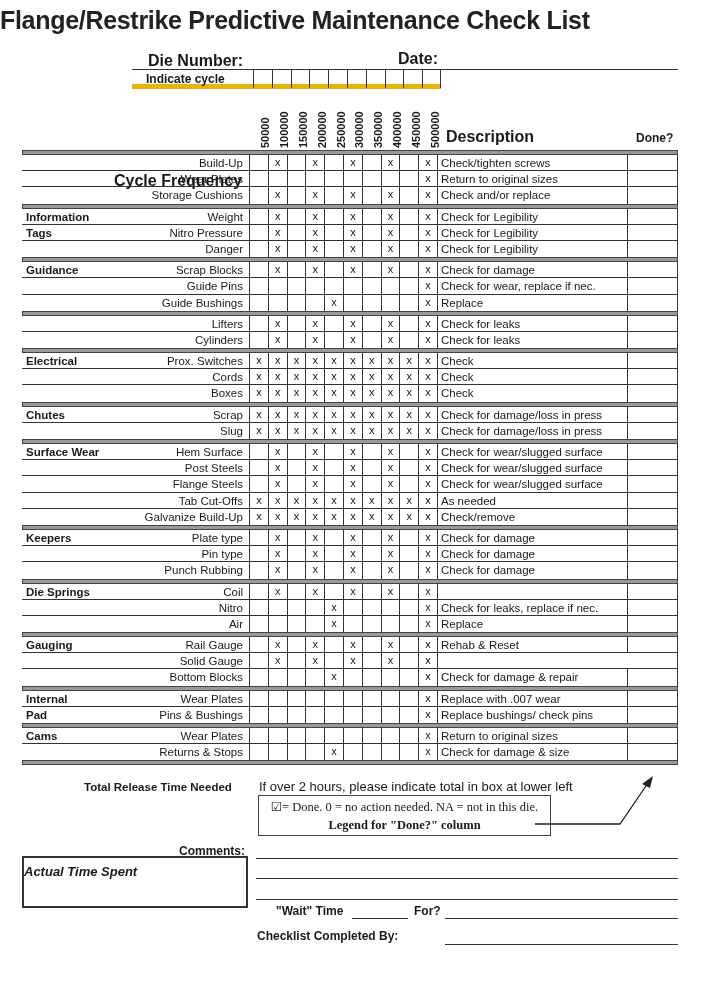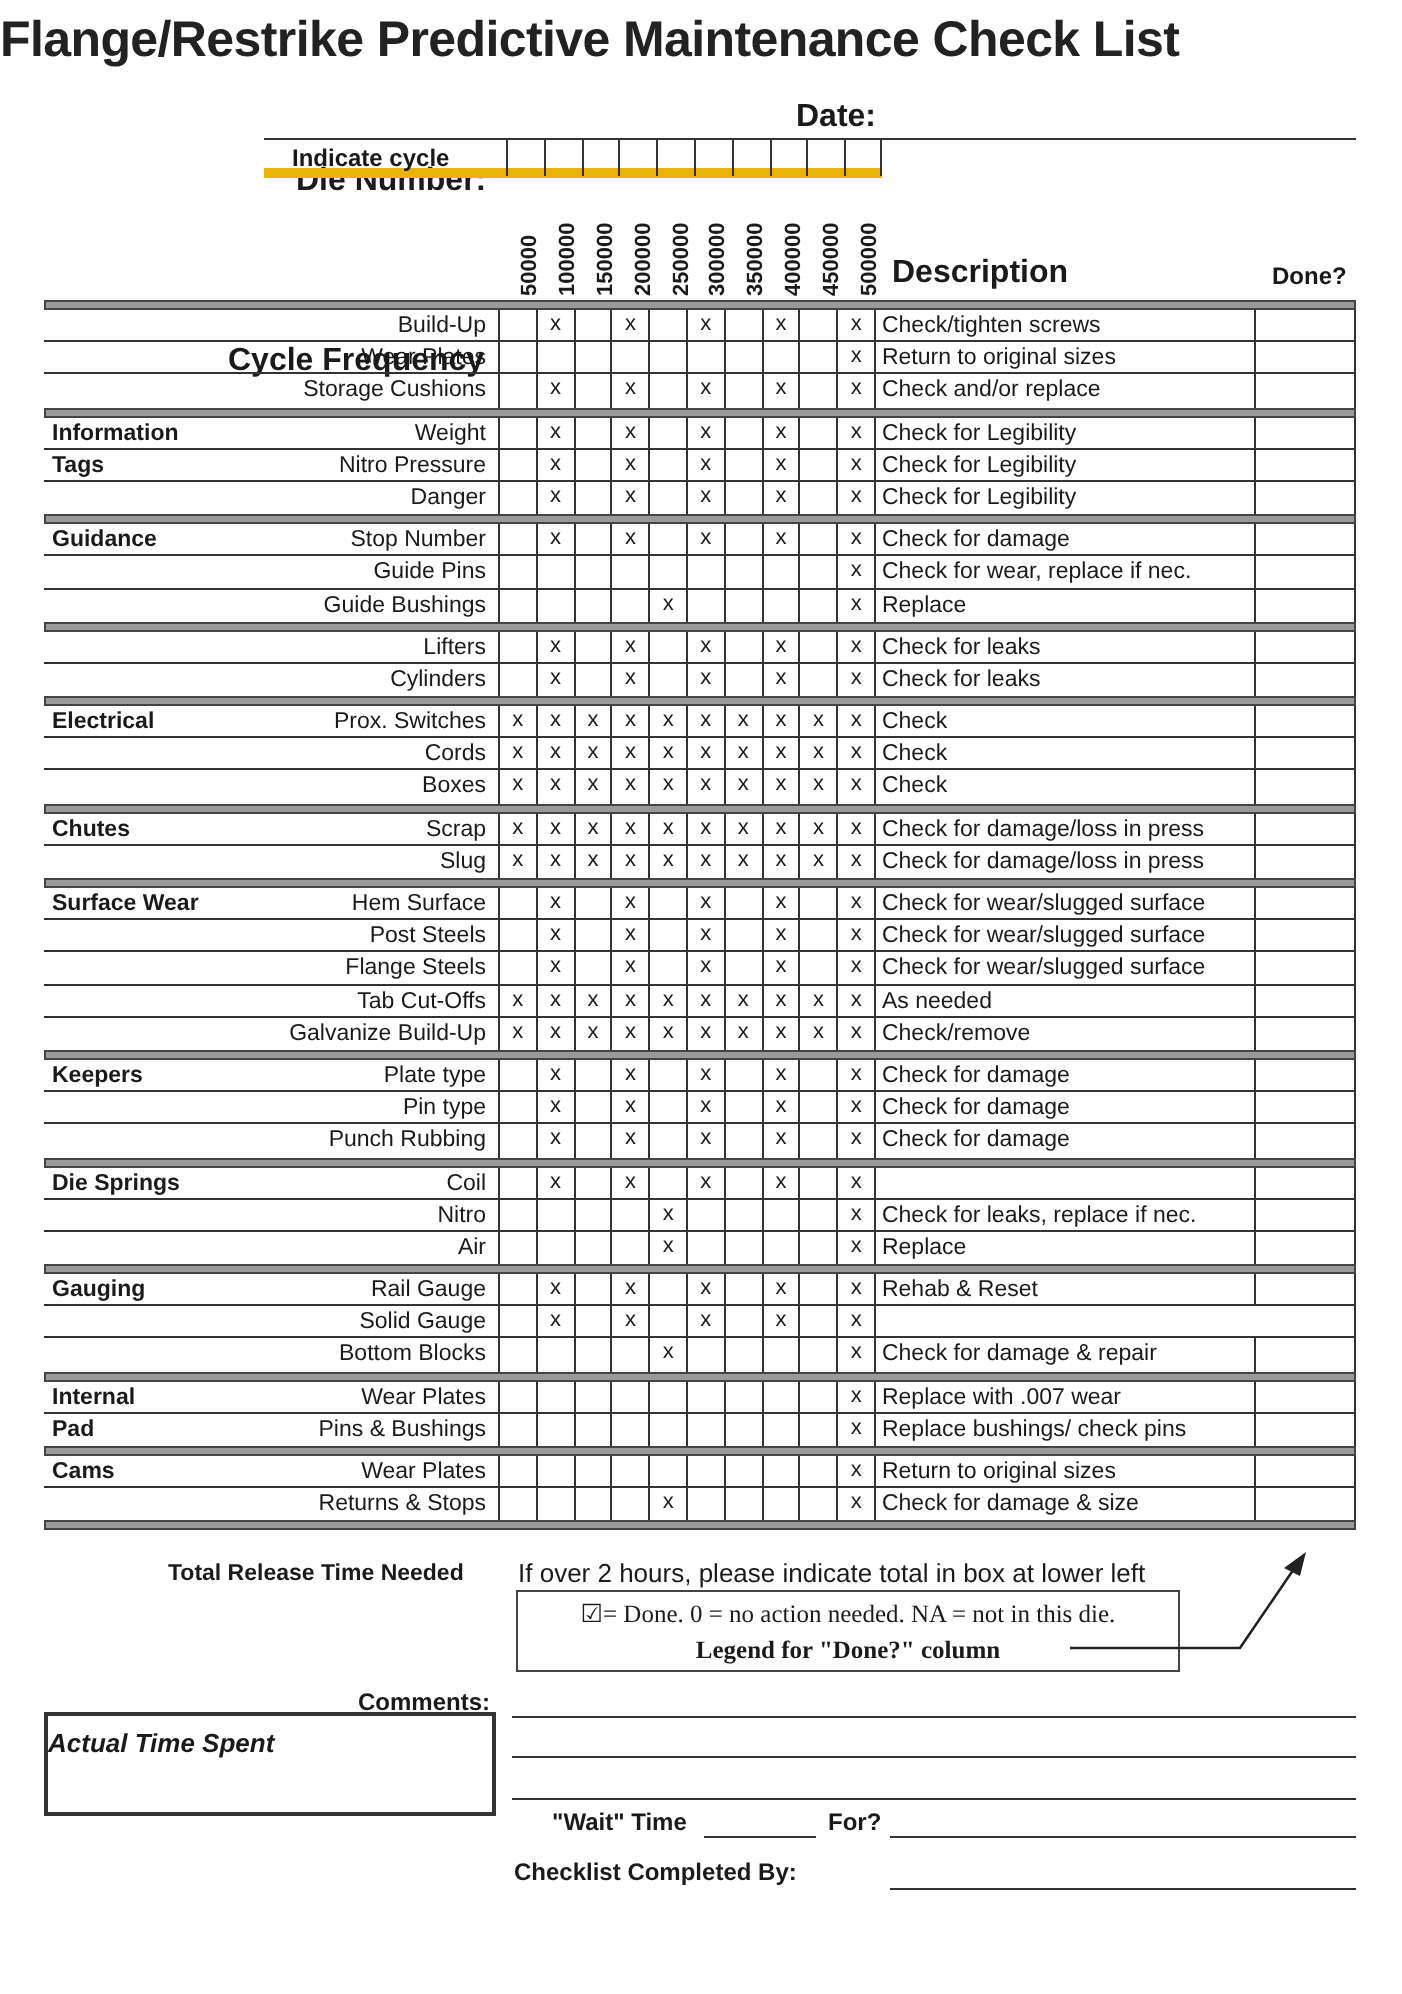--- a/index.html
+++ b/index.html
@@ -2,21 +2,21 @@
 <html><head>
 <meta charset="utf-8">
 <style>
   * { box-sizing: border-box; margin: 0; padding: 0; }
   html, body { width: 701px; height: 997px; background: #ffffff; overflow: hidden; }
   body { position: relative; font-family: "Liberation Sans", sans-serif; color: #1a1a1a; }
 
   .title { position: absolute; left: 0; width: 701px; top: 6px; text-align: left;
            font-size: 25px; font-weight: bold; letter-spacing: -0.3px; color: #222; }
 
-  .die-label { position: absolute; left: 148px; top: 52px; font-size: 16px; font-weight: bold; margin-top: 30px; }
+  .die-label { position: absolute; left: 148px; top: 52px; font-size: 16px; font-weight: bold; }
   .date-label { position: absolute; left: 398px; top: 50px; font-size: 16px; font-weight: bold; }
   .die-line { position: absolute; left: 132px; top: 69px; width: 546px; height: 1px; background: #333; }
   .cycle-row { position: absolute; left: 132px; top: 70px; height: 19px; width: 309px;
                border-bottom: 5px solid #eab308; display: flex; }
   .cycle-label { width: 121px; font-size: 12px; font-weight: bold; padding-left: 14px; line-height: 18px; }
   .cycle-box { width: 18.8px; height: 18px; border-left: 1px solid #333; }
   .cycle-box:last-child { border-right: 1px solid #333; }
 
   .freq-label { position: absolute; left: 114px; top: 144px; font-size: 16px; font-weight: bold; margin-top: 28px; }
   .col-heads { position: absolute; left: 256px; top: 92px; height: 56px; display: flex; }
@@ -33,21 +33,21 @@
   .row:last-child { border-bottom: none; }
   .grp { width: 100px; font-weight: bold; padding-left: 4px; line-height: 16px; white-space: nowrap; }
   .item { width: 127px; text-align: right; padding-right: 6px; line-height: 16px; white-space: nowrap; }
   .cells { display: flex; border-left: 1px solid #333; }
   .cell { width: 18.8px; border-right: 1px solid #333; text-align: center; line-height: 15px; font-size: 11px; }
   .desc { width: 190px; border-right: 1px solid #333; padding-left: 3px; line-height: 16px; white-space: nowrap; overflow: hidden; }
   .done { flex: 1; border-right: 1px solid #333; }
 
   .total-label { position: absolute; left: 84px; top: 781px; font-size: 11.5px; font-weight: bold; }
   .total-note { position: absolute; left: 259px; top: 779px; font-size: 13px; }
-  .legend { position: absolute; left: 258px; top: 795px; width: 332px; height: 41px;
+  .legend { position: absolute; left: 258px; top: 795px; width: 293px; height: 41px;
             border: 1px solid #444; text-align: center; font-family: "Liberation Serif", serif; font-size: 12.5px; }
   .legend .l1 { margin-top: 3px; }
   .legend .l2 { font-weight: bold; margin-top: 3px; }
   .arrow { position: absolute; left: 520px; top: 775px; }
 
   .comments-label { position: absolute; left: 179px; top: 844px; font-size: 12px; font-weight: bold; }
   .hline { position: absolute; height: 1px; background: #333; }
   .actual-box { position: absolute; left: 22px; top: 856px; width: 226px; height: 52px; border: 2px solid #333; }
   .actual-box span { display: block; font-style: italic; font-weight: bold; font-size: 13px; margin-top: 6px; }
   .wait-label { position: absolute; left: 276px; top: 904px; font-size: 12px; font-weight: bold; }
@@ -226,21 +226,21 @@
           <div class="cell">x</div>
         </div>
         <div class="desc">Check for Legibility</div>
         <div class="done"></div>
       </div>
     </div>
     <div class="sep"></div>
     <div>
       <div class="row">
         <div class="grp">Guidance</div>
-        <div class="item">Stop Number</div>
+        <div class="item">Scrap Blocks</div>
         <div class="cells">
           <div class="cell"></div>
           <div class="cell">x</div>
           <div class="cell"></div>
           <div class="cell">x</div>
           <div class="cell"></div>
           <div class="cell">x</div>
           <div class="cell"></div>
           <div class="cell">x</div>
           <div class="cell"></div>

